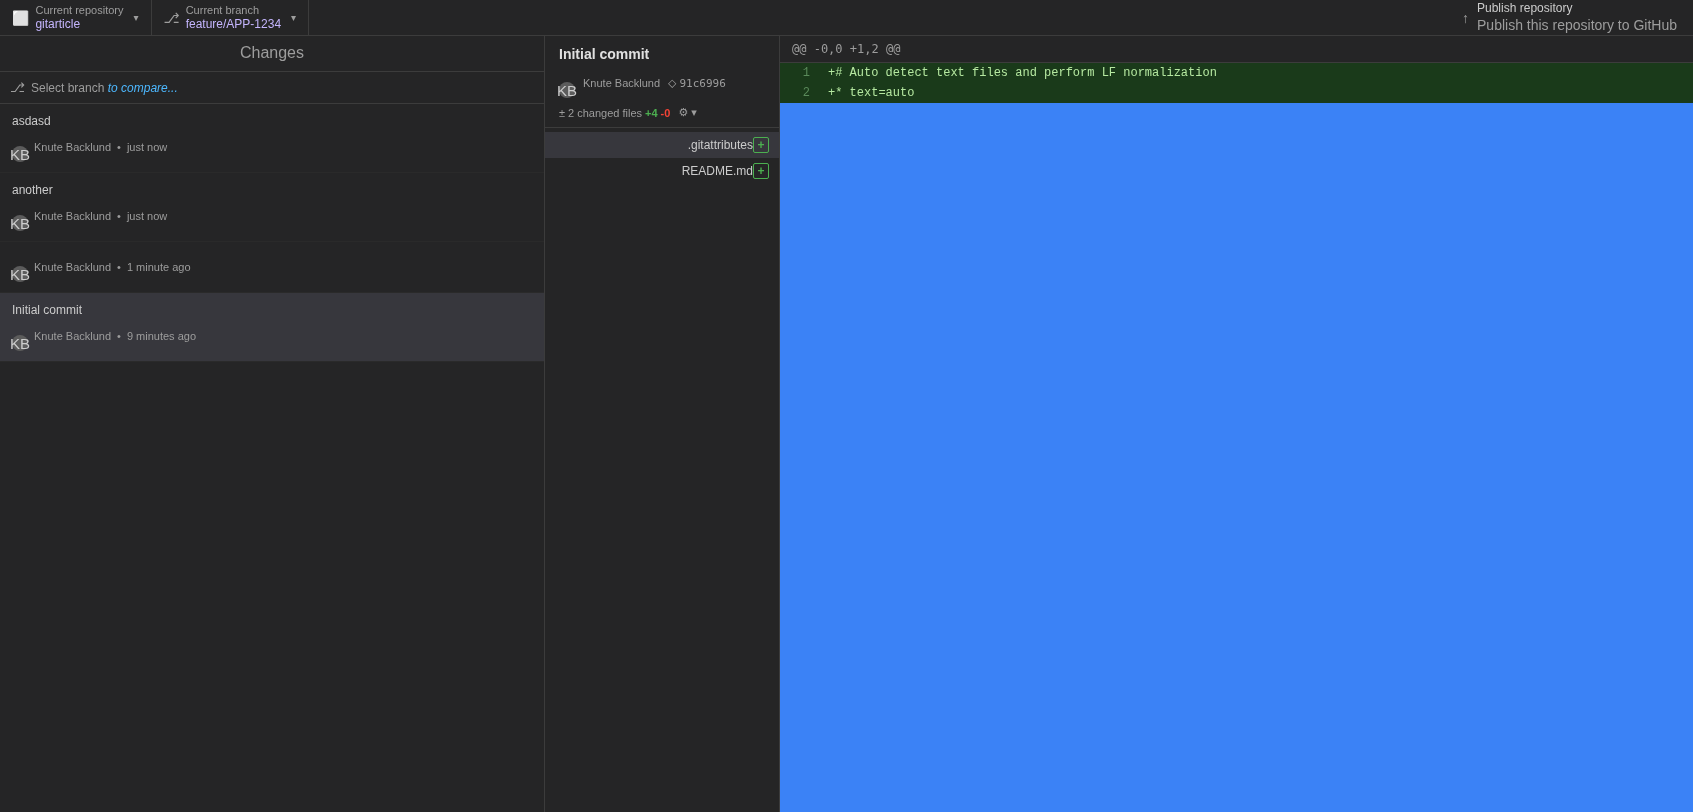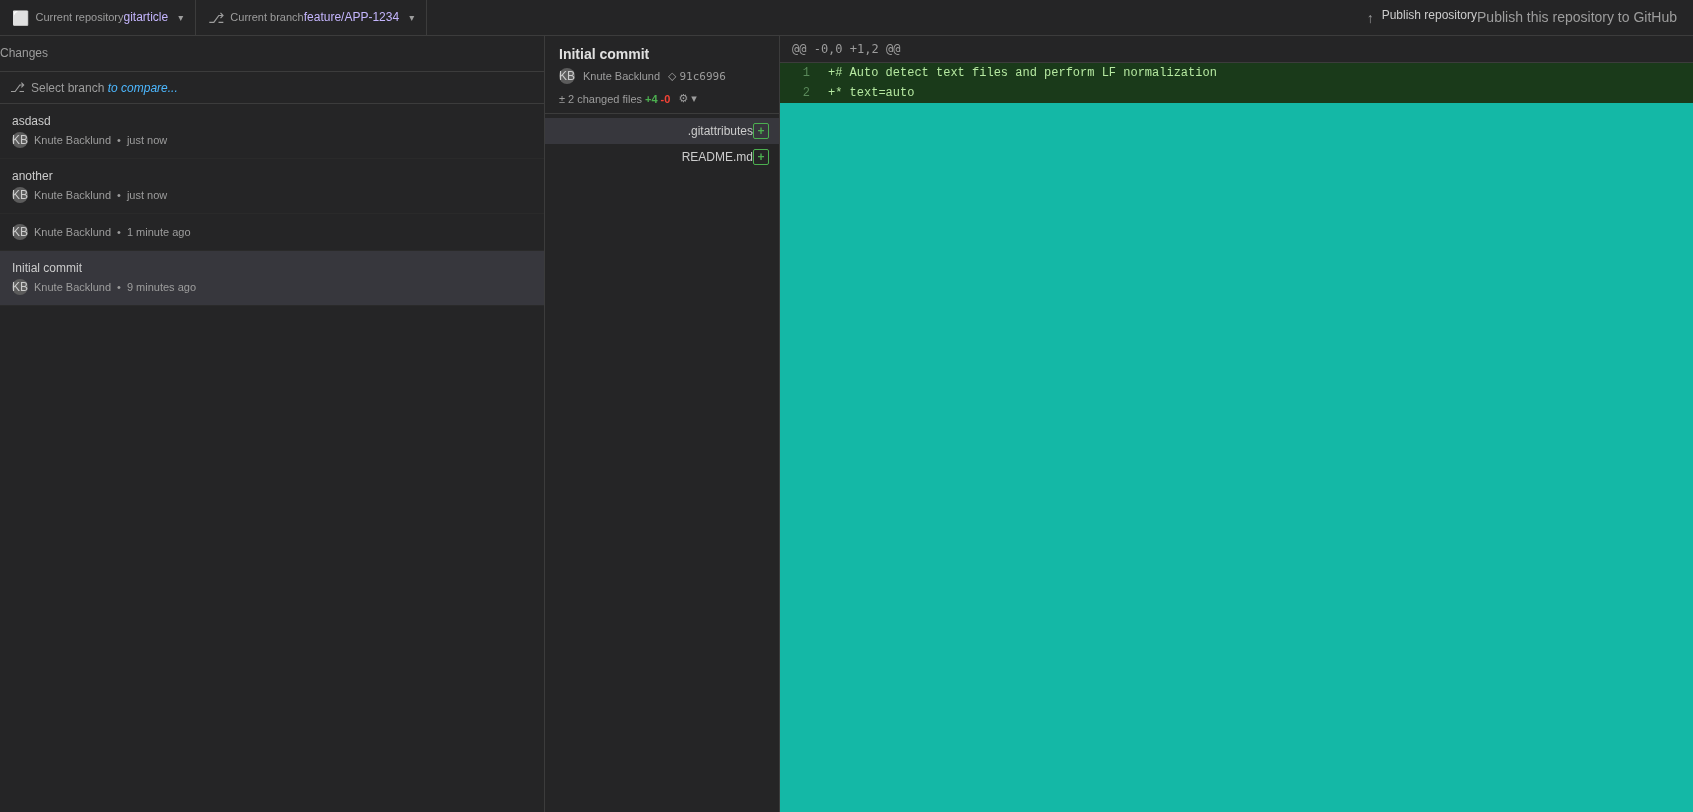--- a/index.html
+++ b/index.html
@@ -92,23 +92,23 @@
     .tabs {
       display: flex;
       height: 36px;
       border-bottom: 1px solid #3c3c3c;
       flex-shrink: 0;
     }
     .tab {
       flex: 1;
       display: flex;
       align-items: center;
-      justify-content: flex-start;
-      cursor: pointer;
-      font-size: 12px;
+      justify-content: center;
+      cursor: pointer;
+      font-size: 16px;
       color: #9d9d9d;
       border-bottom: 2px solid transparent;
       position: relative;
     }
     .tab.active {
       color: #ffffff;
       border-bottom: 2px solid #0078d4;
     }
 
     
@@ -152,23 +152,24 @@
       color: #9d9d9d;
     }
     .avatar-icon {
       width: 16px;
       height: 16px;
       background: #5c5c5c;
       border-radius: 50%;
       display: inline-flex;
       align-items: center;
       justify-content: center;
-      font-size: 12px;
+      font-size: 15px;
       color: #ccc;
       flex-shrink: 0;
+      margin-top: 14px;
     }
 
     
     .middle-panel {
       width: 235px;
       flex-shrink: 0;
       display: flex;
       flex-direction: column;
       background: #252526;
       border-right: 1px solid #3c3c3c;
@@ -244,21 +245,21 @@
       font-size: 12px;
       font-weight: bold;
       border-radius: 2px;
     }
 
     
     .right-panel {
       flex: 1;
       display: flex;
       flex-direction: column;
-      background: #14b8a6;
+      background: #3b82f6;
       overflow: hidden;
     }
 
     .diff-header {
       padding: 6px 12px;
       border-bottom: 1px solid #3c3c3c;
       font-family: 'Consolas', monospace;
       font-size: 12px;
       color: #9d9d9d;
       background: #252526;
@@ -303,39 +304,39 @@
     ::-webkit-scrollbar { width: 6px; height: 6px; }
     ::-webkit-scrollbar-track { background: #1e1e1e; }
     ::-webkit-scrollbar-thumb { background: #424242; border-radius: 3px; }
   </style>
 </head>
 <body>
 
 <div class="top-bar">
   <div class="top-bar-section">
     <span class="top-bar-icon">⬜</span>
-    <div style="display:flex;flex-direction:row;line-height:1.3;">
+    <div style="display:flex;flex-direction:column;line-height:1.3;">
       <span class="top-bar-label">Current repository</span>
       <span class="top-bar-value">gitarticle</span>
     </div>
     <span class="chevron-icon">▾</span>
   </div>
 
   <div class="top-bar-section">
     <span class="top-bar-icon">⎇</span>
-    <div style="display:flex;flex-direction:row;line-height:1.3;">
+    <div style="display:flex;flex-direction:column;line-height:1.3;">
       <span class="top-bar-label">Current branch</span>
       <span class="top-bar-value">feature/APP-1234</span>
     </div>
     <span class="chevron-icon">▾</span>
   </div>
 
   <div class="publish-section">
     <span class="publish-icon">↑</span>
-    <div style="display:flex;flex-direction:row;line-height:1.3;">
+    <div style="display:flex;flex-direction:column;line-height:1.3;">
       <span class="publish-btn-label">Publish repository</span>
       <span class="publish-btn-sublabel">Publish this repository to GitHub</span>
     </div>
   </div>
 </div>
 
 <div class="main-content">
 
   <div class="left-panel">
 

